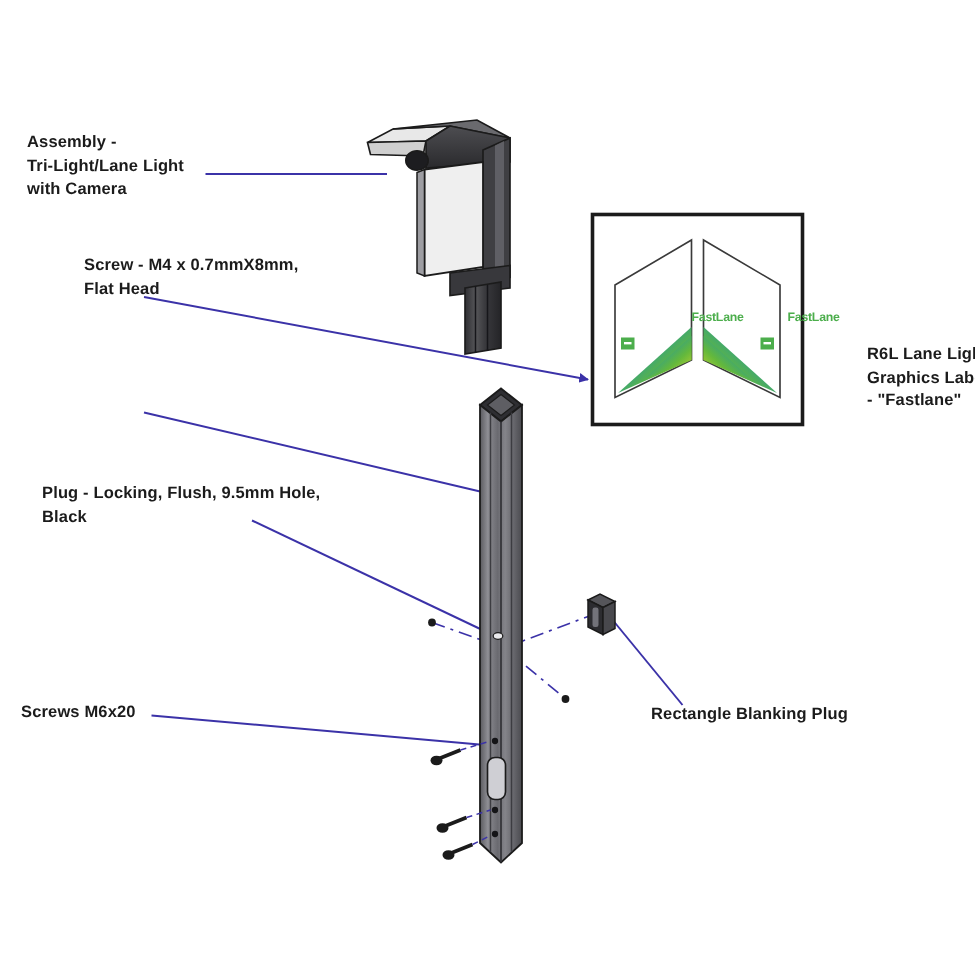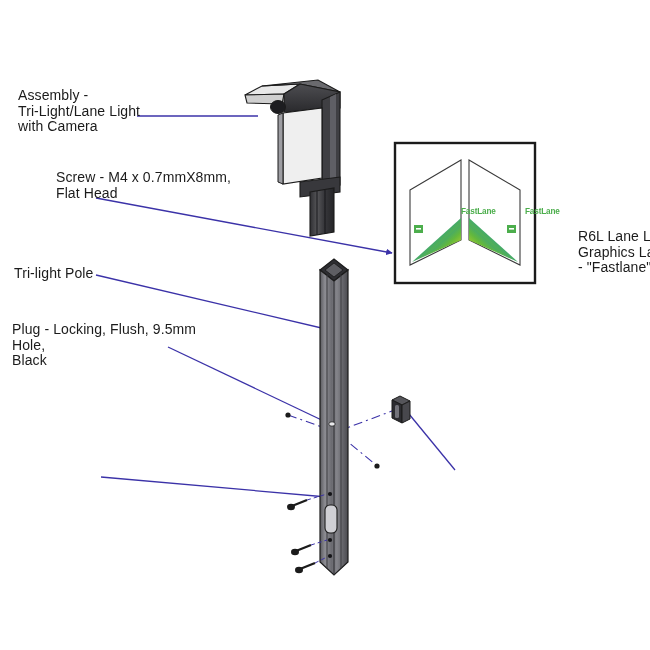--- a/index.html
+++ b/index.html
@@ -25,25 +25,26 @@
     position: absolute;
     left: 0;
     top: 0;
     width: 650px;
     height: 650px;
     display: block;
   }
   .callout {
     position: absolute;
     font-family: "Liberation Sans", sans-serif;
-    font-size: 14px;
+    font-size: 11px;
     line-height: 15.5px;
     color: #1b1b1b;
     white-space: pre-line;
     letter-spacing: 0.1px;
+    font-weight: bold;
   }
   .callout-left { text-align: left; }
   .fastlane-word {
     font-family: "Liberation Sans", sans-serif;
     font-weight: bold;
     font-size: 8.2px;
     letter-spacing: -0.15px;
     margin-left: 48px;
   }
 </style>
@@ -200,24 +201,25 @@
   <div class="fastlane-word" style="position:absolute; left:413px; top:207px; color:#4cae4c;">FastLane</div>
   <div class="fastlane-word" style="position:absolute; left:477px; top:207px; color:#4cae4c;">FastLane</div>
 
   <div class="callout callout-left" style="left:18px; top:88px; width:130px;">Assembly -
 Tri-Light/Lane Light
 with Camera</div>
 
   <div class="callout callout-left" style="left:14px; top:170px; width:175px;margin-left:42px;">Screw - M4 x 0.7mmX8mm,
 Flat Head</div>
 
-  <div class="callout callout-left" style="left:14px; top:266px; width:130px;">Tri-light Pole</div>
-
-  <div class="callout callout-left" style="left:12px; top:322px; width:200px;">Plug - Locking, Flush, 9.5mm Hole,
+
+  <div class="callout callout-left" style="left:28px; top:322px; width:200px;">Plug - Locking, Flush, 9.5mm Hole,
 Black</div>
 
+  <div class="callout callout-left" style="left:14px; top:468px; width:130px;">Screws M6x20</div>
 
   <div class="callout callout-left" style="left:578px; top:229px; width:100px;">R6L Lane Light
 Graphics Label
 - "Fastlane"</div>
 
+  <div class="callout callout-left" style="left:434px; top:469px; width:160px;">Rectangle Blanking Plug</div>
 
 </div>
 
 </body></html>

